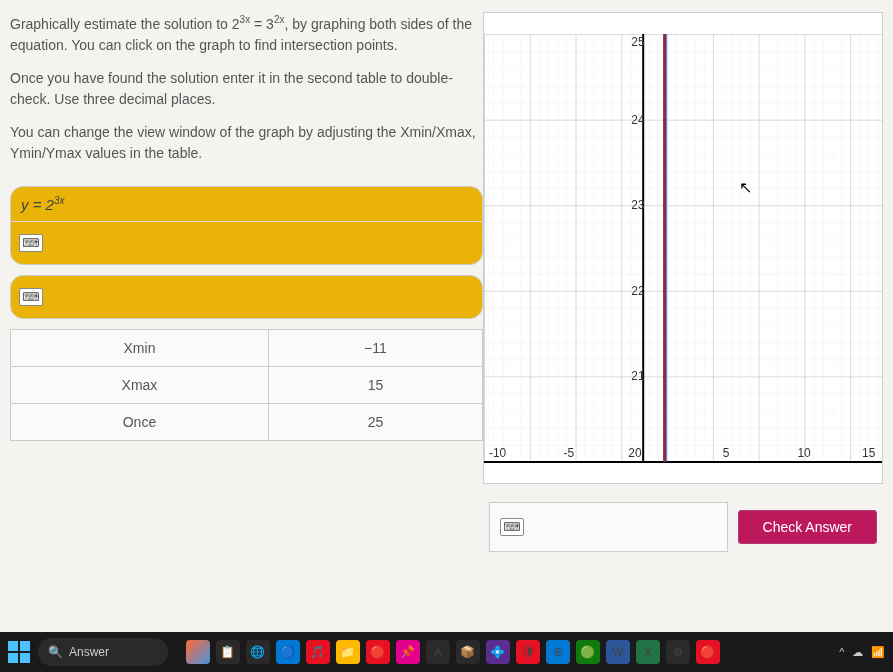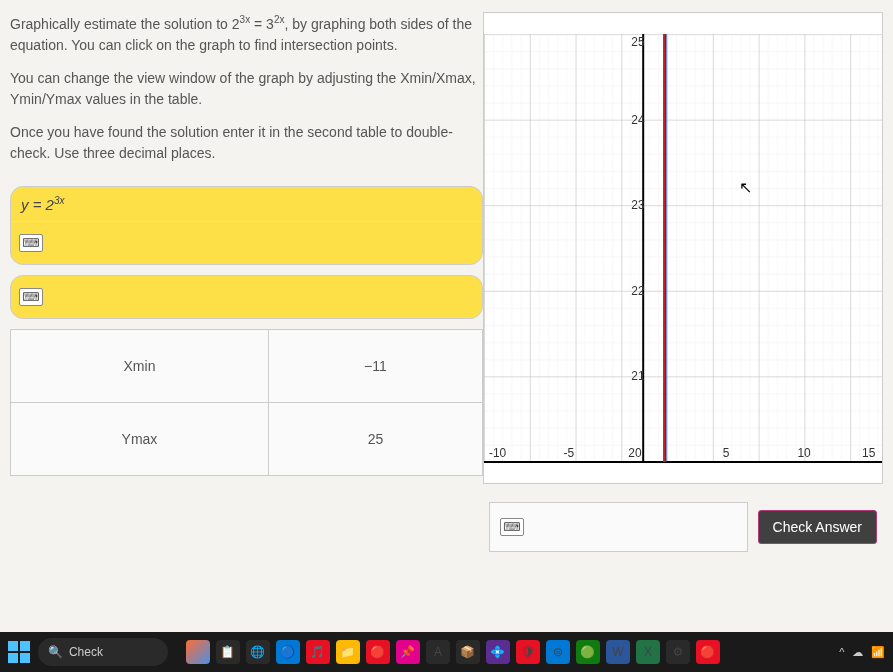--- a/index.html
+++ b/index.html
@@ -3,53 +3,53 @@
 <meta charset="utf-8">
 <style>
 * { box-sizing: border-box; margin: 0; padding: 0; }
 body { font-family: Arial, sans-serif; background: #f5f3ef; color: #444; width: 893px; height: 672px; overflow: hidden; position: relative; }
 .content { display: flex; padding: 12px 10px 0 10px; height: 562px; }
 .left { flex: 1; display: flex; flex-direction: column; gap: 10px; }
 .right { width: 400px; display: flex; flex-direction: column; }
 .instructions { font-size: 14px; line-height: 1.5; color: #555; }
 .instructions p { margin-bottom: 12px; }
 sup { font-size: 10px; }
-.eq-box { border: 1px solid #ccc; background: #fde047; border-radius: 13px; }
+.eq-box { border: 1px solid #ccc; background: #eab308; border-radius: 13px; }
 .eq-header { padding: 8px 10px; font-size: 15px; font-style: italic; border-bottom: 1px solid #ddd; }
 .eq-body { padding: 8px; display: flex; align-items: center; min-height: 42px; }
 .kbd-icon { width: 24px; height: 18px; border: 1px solid #888; border-radius: 2px; background: #fff; display: flex; align-items: center; justify-content: center; font-size: 10px; cursor: pointer; }
 .kbd-icon::before { content: "⌨"; font-size: 12px; }
 .view-table { border: 1px solid #ccc; border-collapse: collapse; width: 100%; background: #fafafa; font-size: 14px; }
-.view-table td { border: 1px solid #ccc; padding: 28px 20px; text-align: center; color: #555; }
+.view-table td { border: 1px solid #ccc; padding: 10px 20px; text-align: center; color: #555; }
 .graph-area { flex: 1; border: 1px solid #ccc; background: #fff; position: relative; }
 .graph-svg { width: 100%; height: 100%; }
 .answer-row { display: flex; align-items: center; justify-content: space-between; padding: 10px 6px; margin-top: 8px; }
-.check-btn { background: #404040; color: #fff; border: 1px solid #b03a78; padding: 8px 14px; font-size: 14px; border-radius: 3px; cursor: pointer; }
+.check-btn { background: #be185d; color: #fff; border: 1px solid #b03a78; padding: 8px 24px; font-size: 14px; border-radius: 3px; cursor: pointer; }
 .answer-input { border: 1px solid #ccc; background: #fafafa; height: 50px; flex: 1; margin-right: 10px; display: flex; align-items: center; padding: 0 10px; }
 .taskbar { position: absolute; bottom: 0; left: 0; right: 0; height: 40px; background: #1a1a1a; display: flex; align-items: center; padding: 0 8px; gap: 8px; }
 .start { width: 22px; height: 22px; display: grid; grid-template-columns: 1fr 1fr; grid-template-rows: 1fr 1fr; gap: 2px; }
 .start div { background: #4cc2ff; }
 .search { background: #2a2a2a; border-radius: 14px; height: 28px; width: 130px; display: flex; align-items: center; padding: 0 10px; color: #ccc; font-size: 12px; gap: 6px; }
 .tb-icons { display: flex; gap: 6px; margin-left: 10px; }
 .tb-icon { width: 24px; height: 24px; border-radius: 4px; display: flex; align-items: center; justify-content: center; font-size: 12px; }
 .tray { margin-left: auto; display: flex; align-items: center; gap: 8px; color: #ccc; font-size: 11px; }
 .cursor { position: absolute; font-size: 16px; color: #000; pointer-events: none; z-index: 10; }
 </style>
 </head>
 <body>
 
 <div class="content">
   <div class="left">
     <div class="instructions">
       <p>
         <span>Graphically estimate the solution to </span>
         <span>2</span><sup>3x</sup><span> = </span><span>3</span><sup>2x</sup><span>, by graphing both sides of the equation. You can click on the graph to find intersection points.</span>
       </p>
+      <p>Once you have found the solution enter it in the second table to double-check. Use three decimal places.</p>
       <p>You can change the view window of the graph by adjusting the Xmin/Xmax, Ymin/Ymax values in the table.</p>
-      <p>Once you have found the solution enter it in the second table to double-check. Use three decimal places.</p>
     </div>
 
     <div class="eq-box">
       <div class="eq-header">
         <span>y = 2</span><sup>3x</sup>
       </div>
       <div class="eq-body">
         <div class="kbd-icon"></div>
       </div>
     </div>
@@ -60,21 +60,25 @@
       </div>
     </div>
 
     <table class="view-table">
       <tbody>
           <tr>
         <td>Xmin</td>
         <td>−11</td>
       </tr>
       <tr>
-        <td>Ymax</td>
+        <td>Xmax</td>
+        <td>15</td>
+      </tr>
+      <tr>
+        <td>Once</td>
         <td>25</td>
       </tr>
     </tbody>
       </table>
   </div>
 
   <div class="right">
     <div class="graph-area">
       <svg class="graph-svg" viewBox="0 0 400 430">
         <defs>
@@ -116,21 +120,21 @@
 
 <div class="taskbar">
   <div class="start">
     <div></div>
       <div></div>
       <div></div>
       <div></div>
   </div>
   <div class="search">
     <span>🔍</span>
-    <span>Check</span>
+    <span>Answer</span>
   </div>
   <div class="tb-icons" id="tb-icons">
       <div class="tb-icon" style="background: linear-gradient(135deg, rgb(255, 107, 53), rgb(74, 144, 226));"></div>
       <div class="tb-icon" style="background: rgb(42, 42, 42);">📋</div>
       <div class="tb-icon" style="background: rgb(42, 42, 42);">🌐</div>
       <div class="tb-icon" style="background: rgb(0, 120, 212);">🔵</div>
       <div class="tb-icon" style="background: rgb(232, 17, 35);">🎵</div>
       <div class="tb-icon" style="background: rgb(255, 185, 0);">📁</div>
       <div class="tb-icon" style="background: rgb(232, 17, 35);">🔴</div>
       <div class="tb-icon" style="background: rgb(227, 0, 140);">📌</div>

